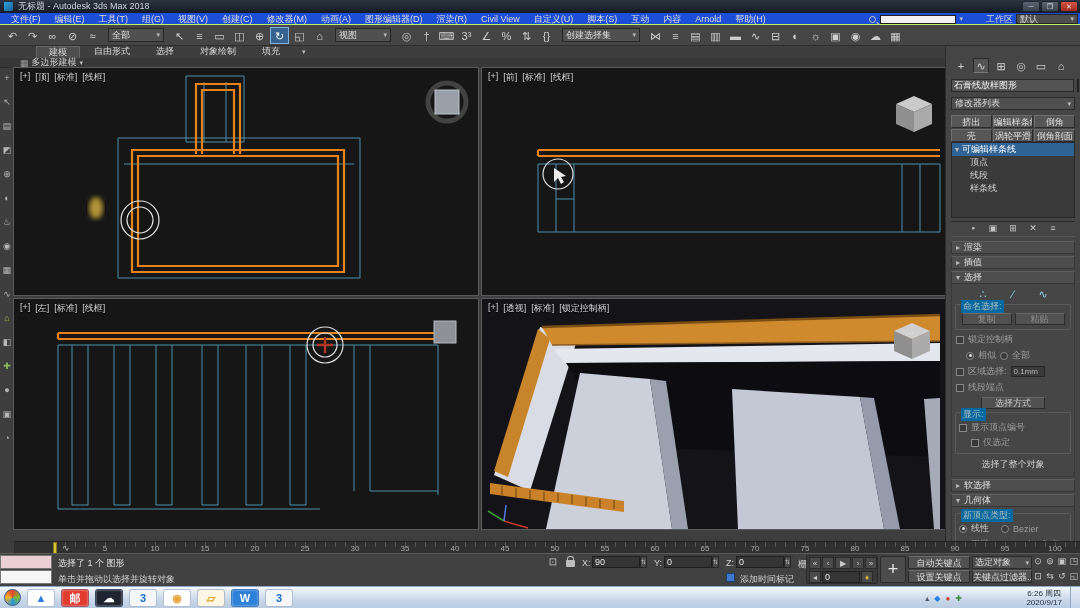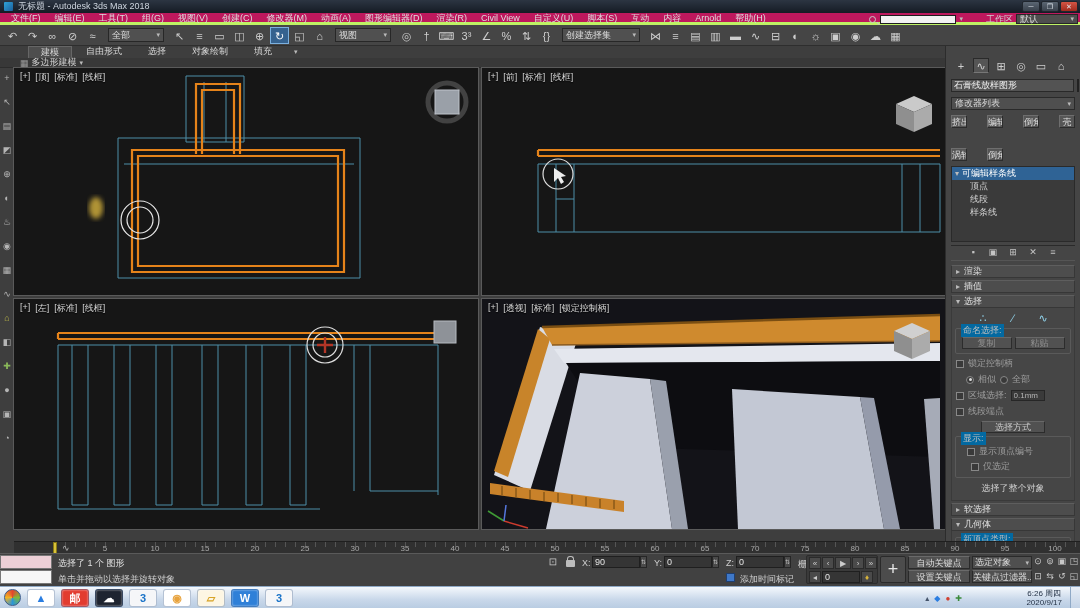--- a/index.html
+++ b/index.html
@@ -7,41 +7,41 @@
 #app{position:relative;width:1080px;height:608px;background:#3e3e3e;font-family:"Liberation Sans",sans-serif;font-size:9px;color:#d6d6d6;overflow:hidden}
 
 
 .titlebar{position:absolute;left:0;top:0;width:1080px;height:13px;background:linear-gradient(#2c3542,#151b24);display:flex;align-items:center;padding:0 4px;color:#cdd4de;font-size:9px}
 .applogo{width:9px;height:9px;background:linear-gradient(135deg,#2fa3d8,#1b5f9e);border-radius:1px;margin-right:5px}
 .wbtns{position:absolute;right:2px;top:1px;display:flex;gap:1px}
 .wbtn{width:18px;height:11px;background:linear-gradient(#5b6673,#39414c);border:1px solid #20262e;color:#dde3ea;font-size:7px;line-height:9px;text-align:center;border-radius:2px}
 .wbtn.close{background:linear-gradient(#d45545,#a12a1d)}
 
 
-.menubar{position:absolute;left:0;top:13px;width:1080px;height:12px;background:#be185d;border-bottom:3px solid #bef264;display:flex;align-items:center;padding-left:4px}
+.menubar{position:absolute;left:0;top:13px;width:1080px;height:12px;background:#1d4ed8;border-bottom:1px solid #bef264;display:flex;align-items:center;padding-left:4px}
 .mitem{padding:0 7px;color:#dedede;line-height:12px;white-space:nowrap}
 .menuright{position:absolute;right:2px;top:0;height:12px;display:flex;align-items:center;gap:3px}
 .magicon{width:7px;height:7px;border:1.4px solid #c9c9c9;border-radius:50%;position:relative;margin-right:1px}
 .magicon::after{content:'';position:absolute;left:6px;top:6px;width:4px;height:1.4px;background:#c9c9c9;transform:rotate(45deg)}
 .searchinput{width:76px;height:9px;background:#f2f2f2;border:1px solid #1e1e1e;font-size:8px}
 .wslabel{color:#cfcfcf;margin-left:20px}
 .wscombo{width:62px;height:10px;background:#4e4e4e;border:1px solid #262626;display:flex;align-items:center;padding:0 3px;gap:2px}
 .wscombo .cv{flex:1;color:#ddd}
 
 
 .maintoolbar{position:absolute;left:0;top:25px;width:1080px;height:21px;background:#454545;border-bottom:1px solid #2e2e2e;display:flex;align-items:center;padding-left:3px;gap:1px}
 .ticon{width:19px;height:17px;line-height:16px;text-align:center;color:#cdcdcd;font-size:11px;border:1px solid transparent;flex:0 0 auto}
 .ticon.active{background:#35628f;border-color:#7cb0de;color:#fff}
 .tsep{width:4px}
 .combo{height:14px;background:#505050;border:1px solid #272727;color:#ddd;display:flex;align-items:center;padding:0 3px;gap:3px;flex:0 0 auto}
 .combo .cv{flex:1;white-space:nowrap;overflow:hidden}
 .caret{font-size:7px;color:#bbb}
 
 
-.ribbontabs{position:absolute;left:0;top:46px;width:945px;height:12px;background:#3e3e3e;display:flex;align-items:center;padding-left:28px;gap:2px}
+.ribbontabs{position:absolute;left:0;top:46px;width:945px;height:12px;background:#3e3e3e;display:flex;align-items:center;padding-left:36px;gap:2px}
 .rtab{padding:0 12px;line-height:11px;color:#d8d8d8}
 .rtab.active{background:#4e4e4e;border:1px solid #666;border-bottom-color:#4e4e4e}
 .ribbonsub{position:absolute;left:0;top:58px;width:945px;height:10px;background:#383838;border-bottom:1px solid #2c2c2c;display:flex;align-items:center;padding-left:20px;gap:3px;color:#cfcfcf}
 
 
 .leftbar{position:absolute;left:0;top:68px;width:14px;height:461px;background:#3e3e3e;display:flex;flex-direction:column;align-items:center;padding-top:4px;gap:12px}
 .lic{width:12px;height:12px;line-height:12px;text-align:center;color:#b5b5b5;font-size:9px}
 
 
 .vparea{position:absolute;left:14px;top:68px;width:931px;height:461px;background:#3e3e3e}
@@ -56,21 +56,21 @@
 
 .cpanel{position:absolute;left:945px;top:46px;width:135px;height:495px;background:#454545;border-left:1px solid #2c2c2c;padding:2px 5px;font-size:9px}
 .cptabs{display:flex;gap:4px;margin:10px 0 6px 2px}
 .cptab{width:16px;height:15px;line-height:14px;text-align:center;color:#cfcfcf;font-size:11px;border:1px solid transparent}
 .cptab.active{background:#555;border-color:#2a2a2a;border-bottom-color:#777}
 .namerow{display:flex;gap:3px;align-items:center;margin-bottom:5px}
 .namefield{flex:1;height:13px;background:#535353;border:1px solid #292929;color:#f0f0f0;font-size:9px;padding:0 2px;font-family:"Liberation Sans",sans-serif}
 .swatch{width:13px;height:13px;background:#fff;border:1px solid #222}
 .modlist{height:13px;background:#4f4f4f;border:1px solid #2a2a2a;display:flex;align-items:center;padding:0 3px;margin-bottom:5px}
 .modlist .cv{flex:1}
-.btngrid{display:grid;grid-template-columns:1fr 1fr 1fr 1fr;gap:20px;margin-bottom:5px}
+.btngrid{display:grid;grid-template-columns:1fr 1fr 1fr;gap:1px;}
 .cpbtn{height:13px;line-height:12px;text-align:center;background:#565656;border:1px solid #2c2c2c;border-top-color:#6e6e6e;border-left-color:#6e6e6e;color:#e0e0e0;overflow:hidden;white-space:nowrap}
 .stack{height:76px;background:#3a3a3a;border:1px solid #2a2a2a;margin-bottom:3px;overflow:hidden}
 .stackrow{height:13px;line-height:13px;padding-left:3px;display:flex;gap:3px;color:#d0d0d0;white-space:nowrap}
 .stackrow.sel{background:#2f6395;color:#fff}
 .stackrow.child{padding-left:18px}
 .stacktools{display:flex;gap:6px;justify-content:center;border-top:1px solid #2a2a2a;border-bottom:1px solid #555;padding:1px 0 2px;margin-bottom:4px}
 .stacktool{width:14px;height:11px;line-height:11px;text-align:center;color:#c5c5c5;font-size:9px}
 .rollout{height:13px;background:#4d4d4d;border:1px solid #373737;border-top-color:#5e5e5e;display:flex;align-items:center;gap:4px;padding:0 4px;color:#e0e0e0;margin-top:2px}
 .rarrow{font-size:8px;color:#bbb}
 .rbody{padding:3px 2px 4px;border:1px solid #3a3a3a;border-top:none;background:#464646}
@@ -493,21 +493,21 @@
       </div>
       <div class="cbrow">
           <span class="cb"></span>
           <span>线段端点</span>
         </div>
       <div class="cbrow" style="justify-content:center">
         <span class="gbtn" style="width:64px;color:#c8c8c8">选择方式</span>
       </div>
       <div class="grpbox">
         <span class="grplabel">显示:</span>
-        <div class="cbrow" style="margin:0 8px 2px">
+        <div class="cbrow" style="margin:0 0 2px">
             <span class="cb"></span>
             <span>显示顶点编号</span>
           </div>
         <div class="cbrow" style="margin:0;padding-left:12px">
             <span class="cb"></span>
             <span>仅选定</span>
           </div>
       </div>
       <div class="selstatus">选择了整个对象</div>
     </div>

